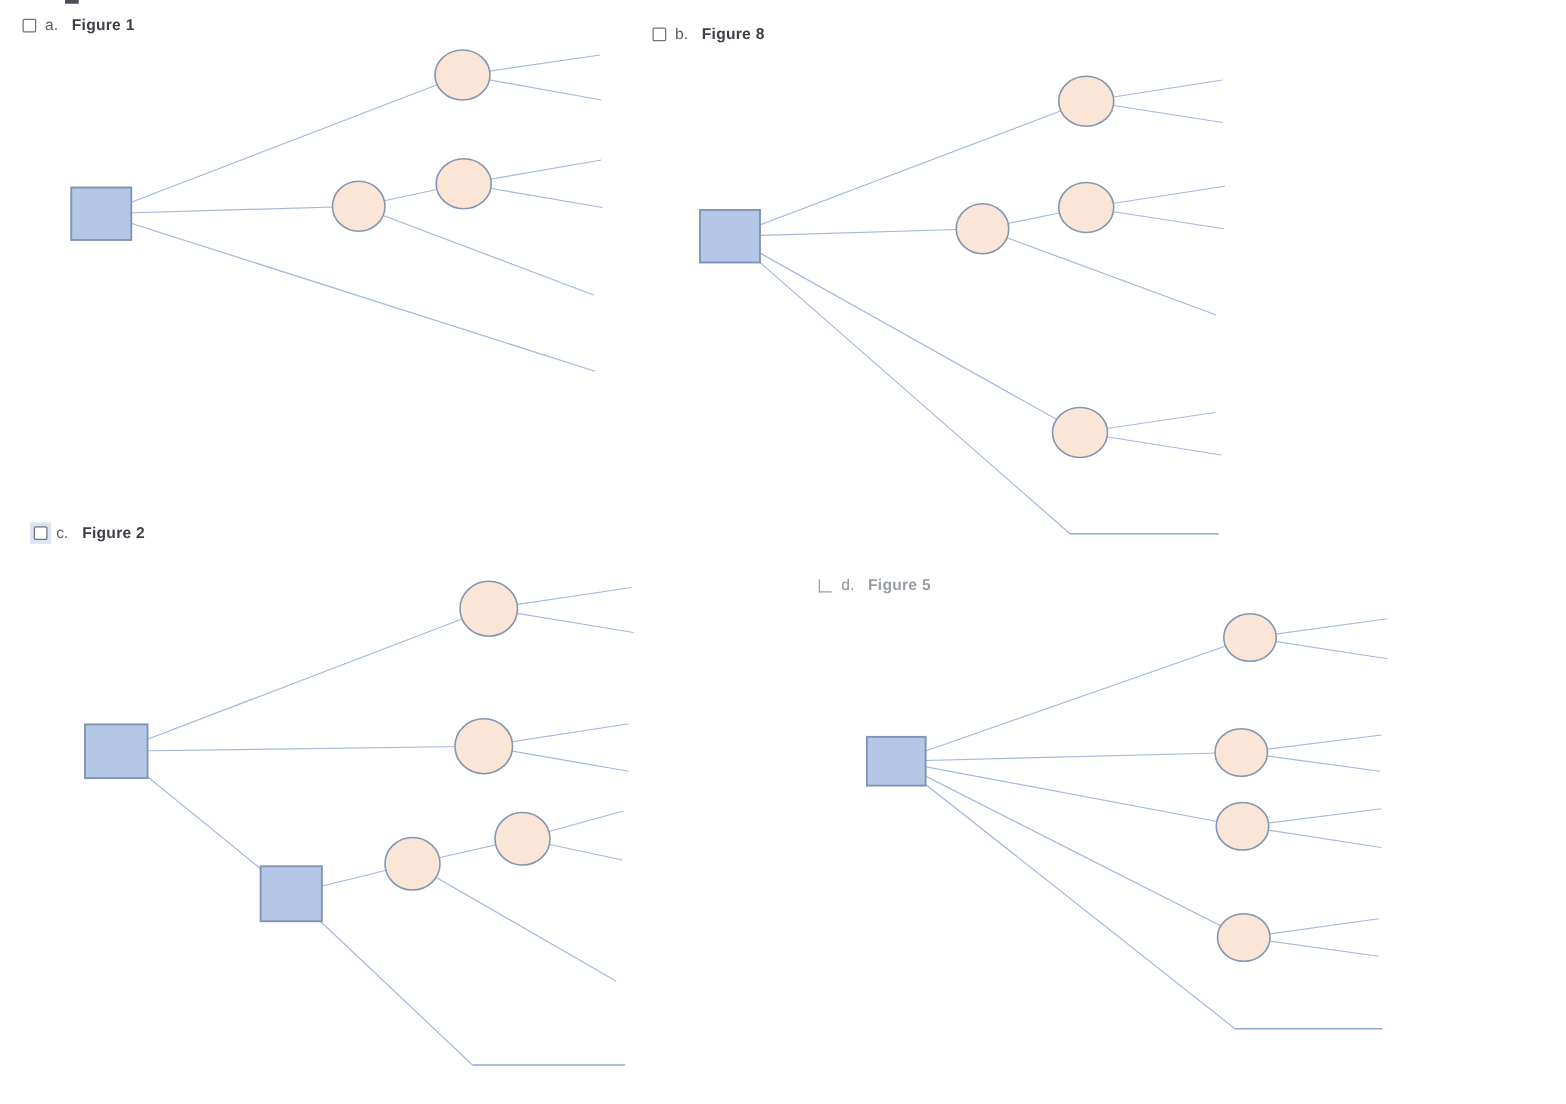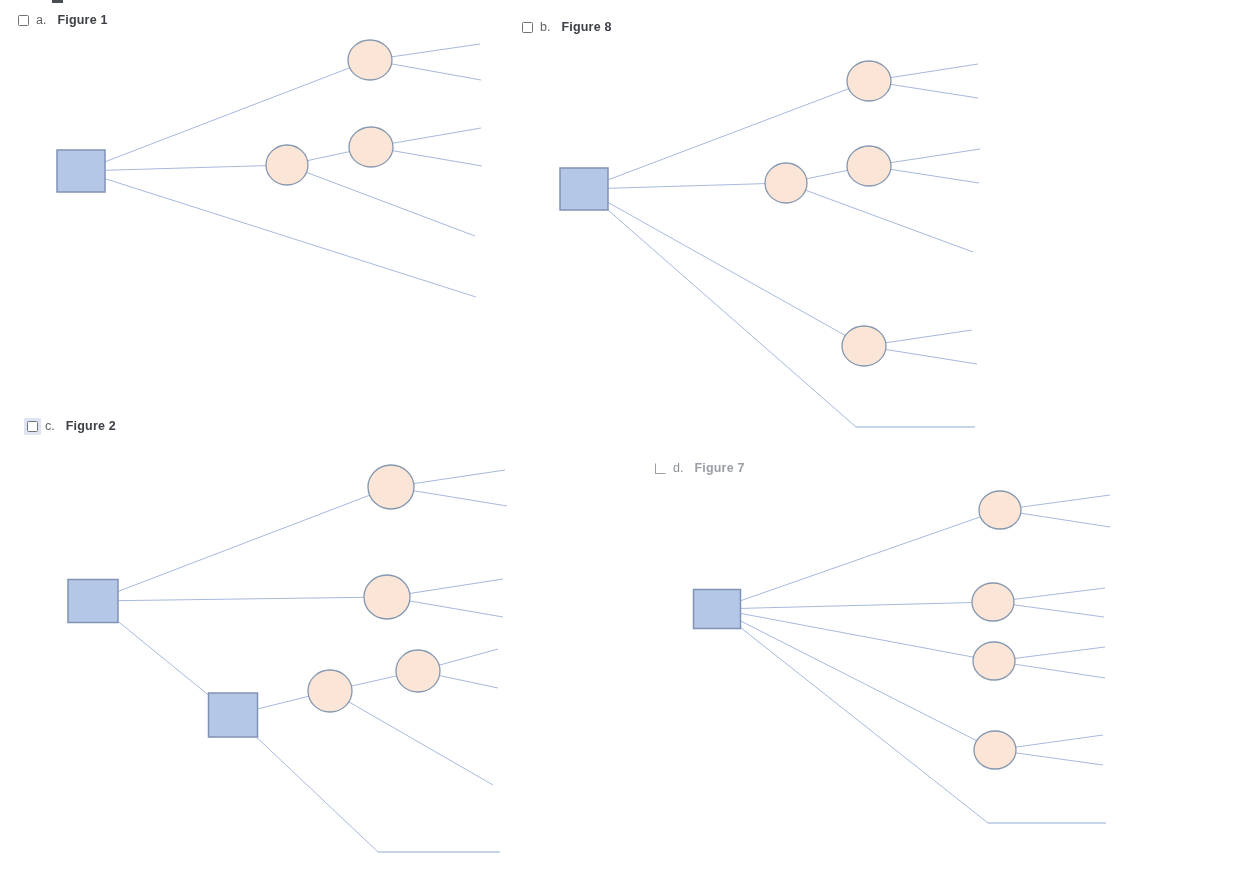--- a/index.html
+++ b/index.html
@@ -125,15 +125,15 @@
       </span>
     <span class="letter">c.</span>
     <span class="fig-label">Figure 2</span>
   </div>
 
   <div class="opt faded" id="opt-3">
     <span class="cb-wrap">
         <span class="cb partial"></span>
       </span>
     <span class="letter">d.</span>
-    <span class="fig-label">Figure 7</span>
+    <span class="fig-label">Figure 5</span>
   </div>
 </div>
 
 </body></html>

